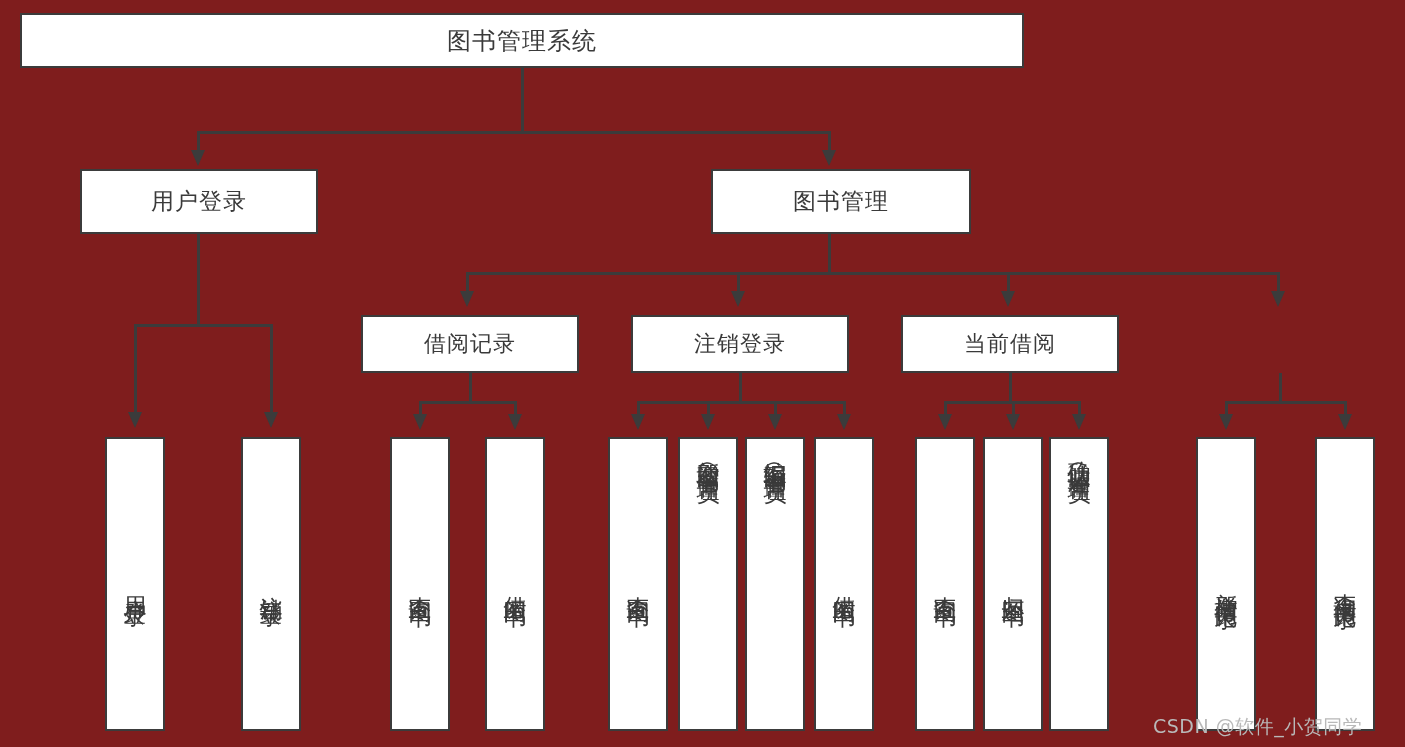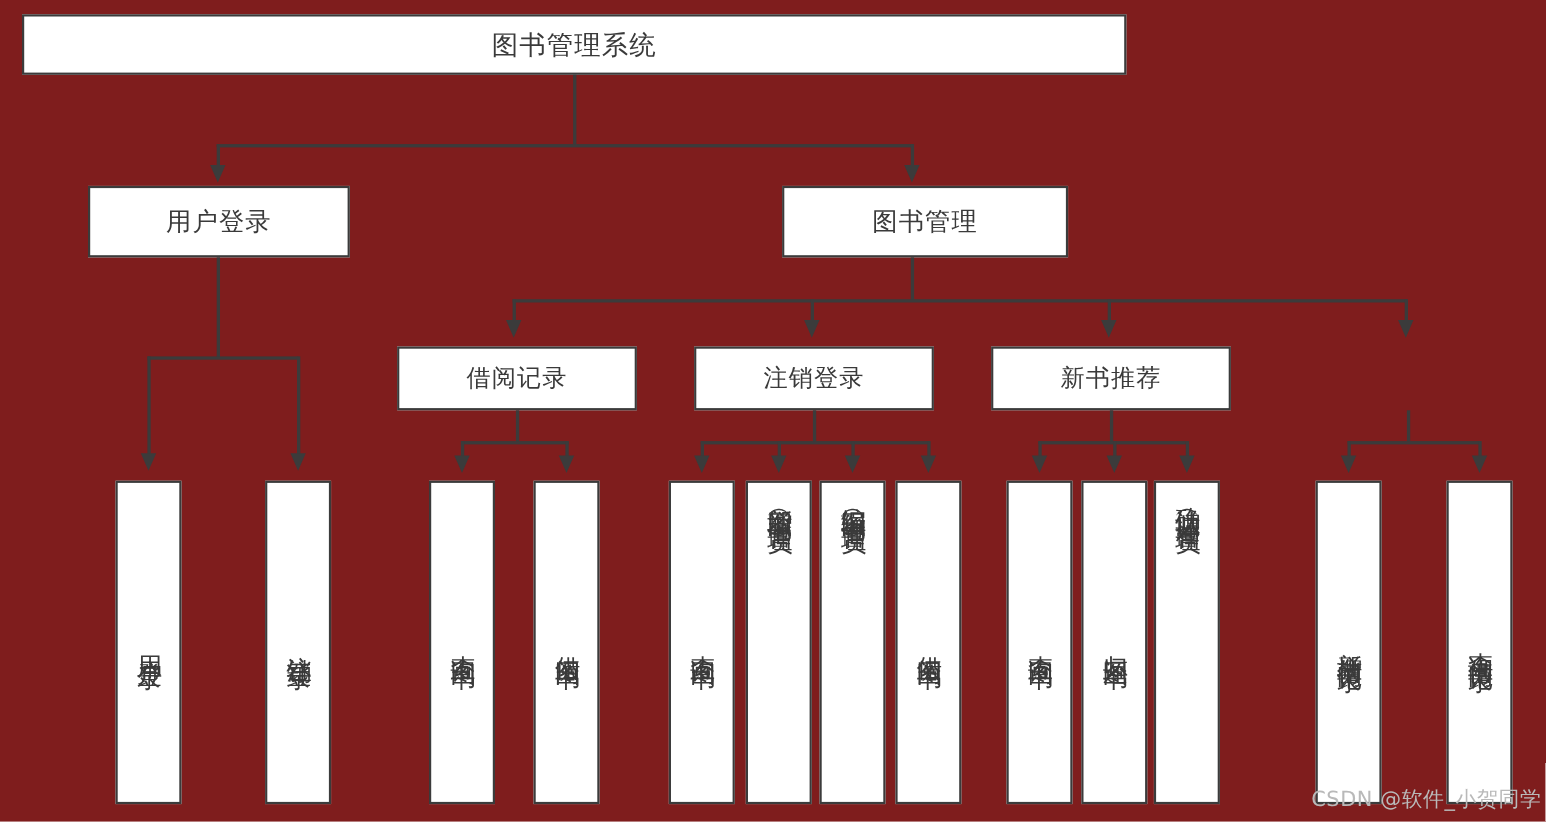--- a/index.html
+++ b/index.html
@@ -65,21 +65,21 @@
     border-right:7px solid transparent;
     border-top:16px solid #3b3b3b;
   }
   
   #watermark{
     position:absolute;
     font-size:19px;
     color:#b9b9b9;
     white-space:nowrap;
     letter-spacing:0.5px;
-    left:1192px;
+    left:1153px;
     top:714px;
   }
 </style>
 </head>
 <body>
 
 <div id="canvas">
 
   <div class="box root" style="left:20px;top:13px;width:1004px;height:55px;">
     <span class="lbl">图书管理系统</span>
@@ -119,21 +119,21 @@
   <div class="vline" style="left:1277px;top:272px;height:22px;"></div>
   <div class="arrow" style="left:1271px;top:291px;"></div>
 
   <div class="box lvl3" style="left:361px;top:315px;width:218px;height:58px;">
     <span class="lbl">借阅记录</span>
   </div>
   <div class="box lvl3" style="left:631px;top:315px;width:218px;height:58px;">
     <span class="lbl">注销登录</span>
   </div>
   <div class="box lvl3" style="left:901px;top:315px;width:218px;height:58px;">
-    <span class="lbl">新书推荐</span>
+    <span class="lbl">当前借阅</span>
   </div>
 
   <div class="vline" style="left:469px;top:373px;height:30px;"></div>
   <div class="hline" style="left:419px;top:401px;width:98px;"></div>
   <div class="vline" style="left:419px;top:401px;height:15px;"></div>
   <div class="arrow" style="left:413px;top:414px;"></div>
   <div class="vline" style="left:514px;top:401px;height:15px;"></div>
   <div class="arrow" style="left:508px;top:414px;"></div>
 
   <div class="vline" style="left:739px;top:373px;height:30px;"></div>

